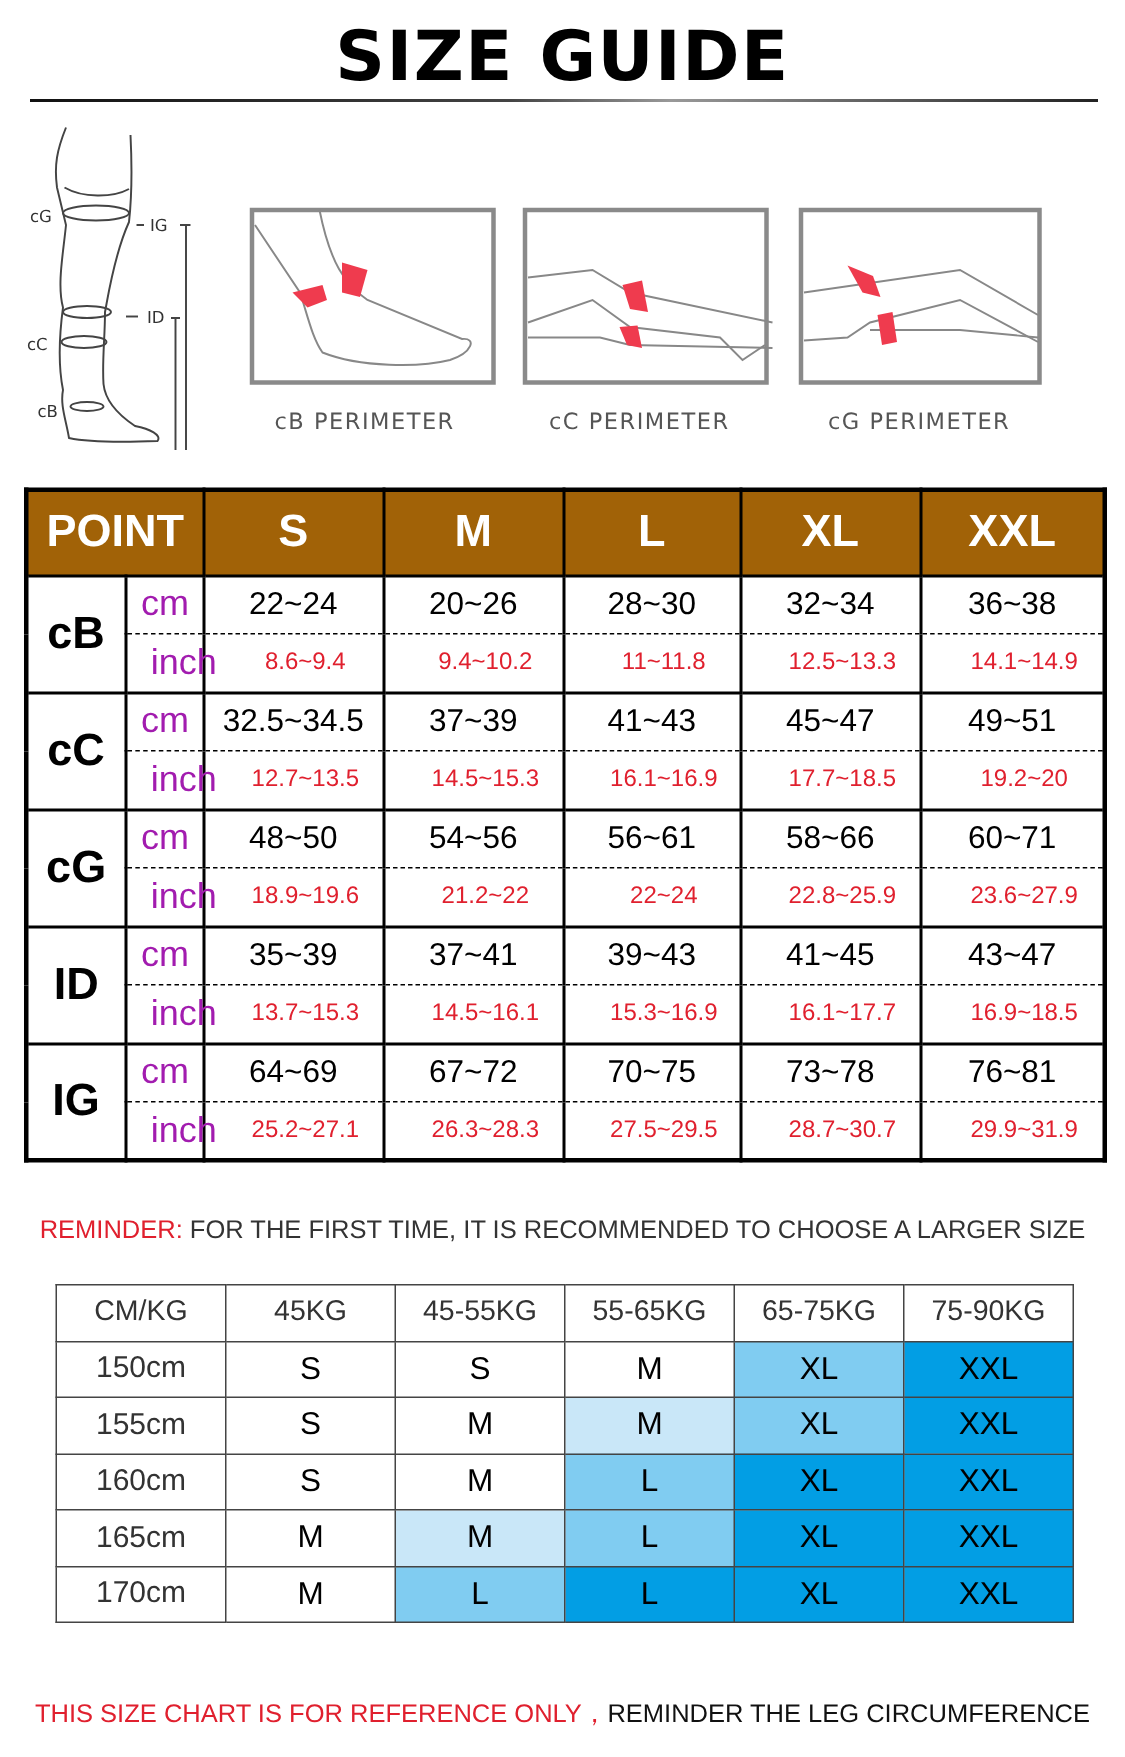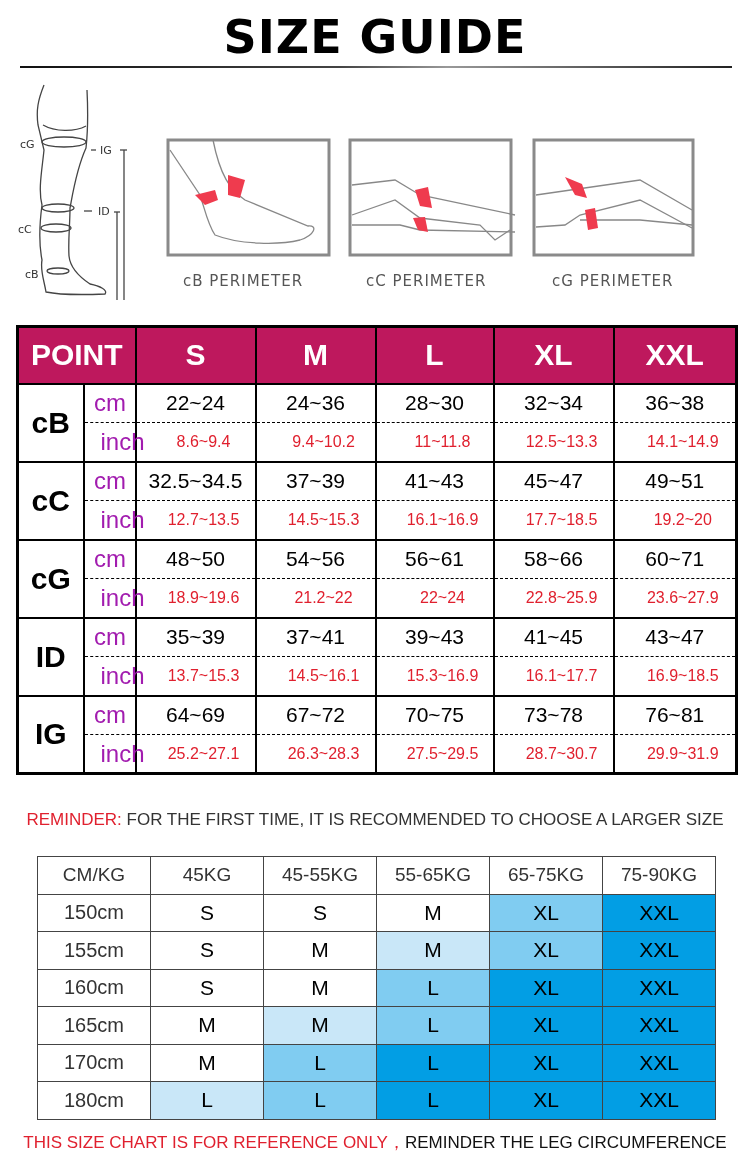--- a/index.html
+++ b/index.html
@@ -7,21 +7,21 @@
 
   .title { position: absolute; top: 10px; left: 0; width: 750px; text-align: center; font-family: "DejaVu Sans", sans-serif; font-weight: bold; font-size: 46px; letter-spacing: 1px; color: #000; }
   .title-rule { position: absolute; top: 66px; left: 20px; width: 712px; height: 2px; background: linear-gradient(to right, #111 0%, #444 45%, #999 60%, #222 100%); }
 
   .illus { position: absolute; left: 0; top: 80px; width: 750px; height: 230px; }
   .perim-label { position: absolute; font-family: "DejaVu Sans", sans-serif; font-size: 15px; color: #555; letter-spacing: 1px; }
 
   
   .mtable { position: absolute; left: 16px; top: 325px; width: 719px; border-collapse: collapse; border: 3px solid #000; table-layout: fixed; }
   .mtable td, .mtable th { border: 2px solid #000; text-align: center; padding: 0; }
-  .mtable th { background: #be185d; color: #fff; font-size: 30px; font-weight: bold; height: 57px; }
+  .mtable th { background: #a16207; color: #fff; font-size: 30px; font-weight: bold; height: 57px; }
   .mtable td.point { font-size: 30px; font-weight: bold; color: #000; }
   .mtable td.unit { font-size: 24px; color: #a21caf; height: 39px; padding-left: 1px; }
   .mtable td.cm { font-size: 21px; color: #000; height: 39px; }
   .mtable td.inch { font-size: 16px; color: #e0202e; height: 39px; }
   .mtable tr.cmrow td.unit, .mtable tr.cmrow td.cm { border-bottom: 1.5px dashed #000; }
   .mtable tr.inrow td.unit, .mtable tr.inrow td.inch { border-top: 1.5px dashed #000; padding-left: 16px; }
 
   .reminder { position: absolute; top: 810px; left: 0; width: 750px; text-align: center; font-family: "Liberation Sans", sans-serif; font-size: 17px; color: #333; }
   .reminder .red { color: #e0202e; }
 
@@ -117,21 +117,21 @@
     <th>M</th>
     <th>L</th>
     <th>XL</th>
     <th>XXL</th>
   </tr>
 
   <tr class="cmrow">
     <td class="point" rowspan="2">cB</td>
     <td class="unit">cm</td>
     <td class="cm">22~24</td>
-    <td class="cm">24~36</td>
+    <td class="cm">20~26</td>
     <td class="cm">28~30</td>
     <td class="cm">32~34</td>
     <td class="cm">36~38</td>
   </tr>
   <tr class="inrow">
     <td class="unit">inch</td>
     <td class="inch">8.6~9.4</td>
     <td class="inch">9.4~10.2</td>
     <td class="inch">11~11.8</td>
     <td class="inch">12.5~13.3</td>
@@ -267,26 +267,18 @@
     <td class="c3">XXL</td>
   </tr>
   <tr>
     <td class="rowh">170cm</td>
     <td class="c0">M</td>
     <td class="c2">L</td>
     <td class="c3">L</td>
     <td class="c3">XL</td>
     <td class="c3">XXL</td>
   </tr>
-  <tr>
-    <td class="rowh">180cm</td>
-    <td class="c1">L</td>
-    <td class="c2">L</td>
-    <td class="c3">L</td>
-    <td class="c3">XL</td>
-    <td class="c3">XXL</td>
-  </tr>
 </tbody>
   </table>
 
 <div class="footer">
   <span class="red">THIS SIZE CHART IS FOR REFERENCE ONLY，</span><span>REMINDER THE LEG CIRCUMFERENCE</span>
 </div>
 
 </body></html>

